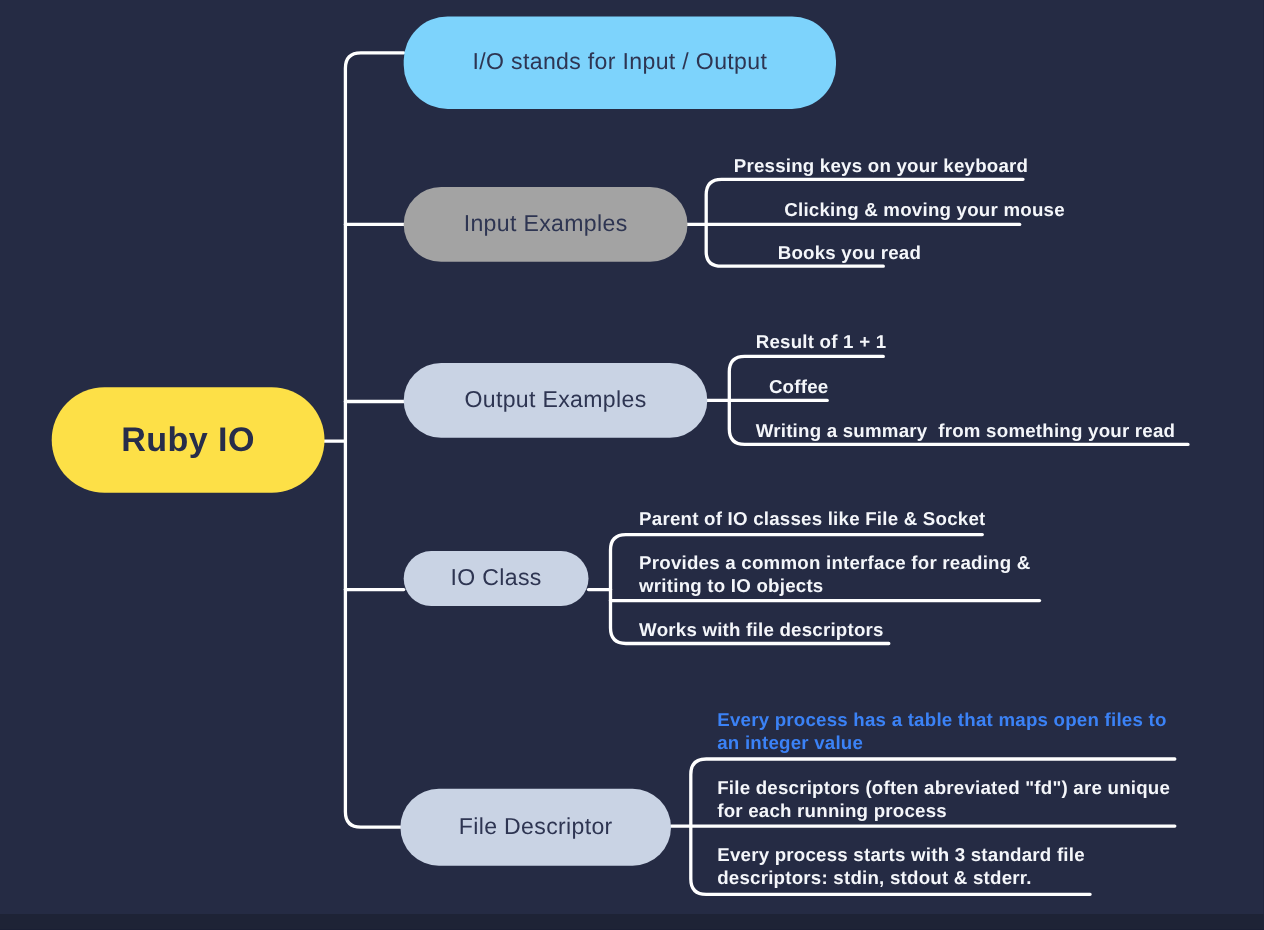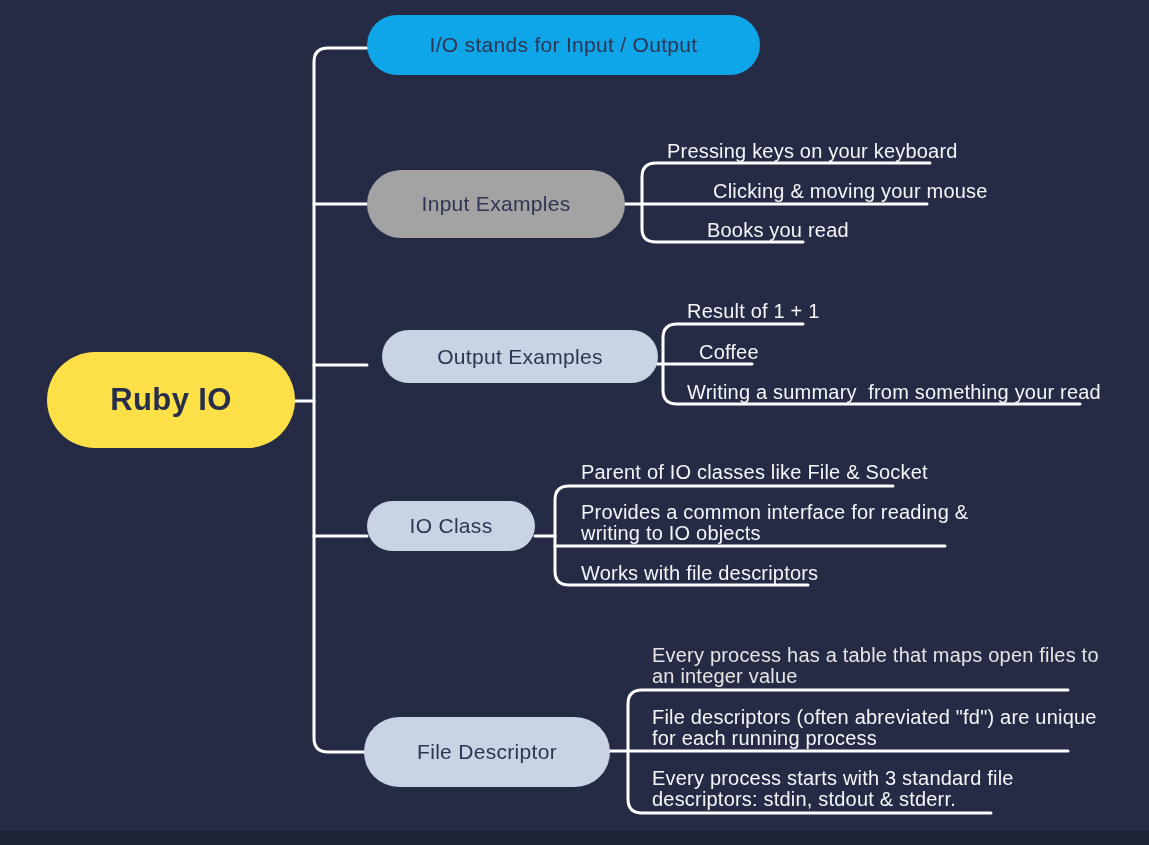--- a/index.html
+++ b/index.html
@@ -18,22 +18,22 @@
     position:absolute;display:flex;align-items:center;justify-content:center;
     background:#c9d3e4;color:#2e3552;border-radius:40px;
     font-size:21px;letter-spacing:.3px;white-space:nowrap;cursor:default;
     box-sizing:border-box;
   }
   .node.root{
     background:#e9ecf4;color:#272d4a;font-weight:bold;font-size:31px;
     letter-spacing:.4px;border-radius:48px;
   }
   .leaf{
-    position:absolute;color:#f4f6fa;font-size:20px;line-height:20.5px;
-    letter-spacing:.2px;white-space:pre-wrap;cursor:default;
+    position:absolute;color:#f4f6fa;font-size:17px;line-height:20.5px;
+    letter-spacing:.2px;white-space:pre-wrap;cursor:default;font-weight:bold;
   }
 </style>
 </head>
 <body>
 
 <div class="canvas" style="background: rgb(37, 43, 68);">
 
   <svg class="connectors" width="1149" height="845" viewBox="0 0 1149 845">
 
     <path d="M 367 48 H 328 Q 314 48 314 62 V 738 Q 314 752 328 752 H 364" style="stroke: rgb(255, 255, 255);"></path>
@@ -51,44 +51,44 @@
     <path d="M 535 536 H 555" style="stroke: rgb(255, 255, 255);"></path>
     <path d="M 555 546 H 945" style="stroke: rgb(255, 255, 255);"></path>
     <path d="M 893 486 H 569 Q 555 486 555 500 V 571 Q 555 585 569 585 H 808" style="stroke: rgb(255, 255, 255);"></path>
 
     <path d="M 610 751 H 1068" style="stroke: rgb(255, 255, 255);"></path>
     <path d="M 1068 690 H 642 Q 628 690 628 704 V 799 Q 628 813 642 813 H 991" style="stroke: rgb(255, 255, 255);"></path>
   </svg>
 
   <div class="node root" style="left: 47px; top: 352px; width: 248px; height: 96px; background: #fde047;">Ruby IO</div>
 
-  <div class="node" style="left: 367px; top: 15px; width: 393px; height: 60px; background: #0ea5e9; color: rgb(46, 53, 82);">I/O stands for Input / Output</div>
+  <div class="node" style="left: 367px; top: 15px; width: 393px; height: 84px; background: #7dd3fc; color: rgb(46, 53, 82);">I/O stands for Input / Output</div>
 
   <div class="node" style="left: 367px; top: 170px; width: 258px; height: 68px; background: #a3a3a3; color: rgb(46, 53, 82);">Input Examples</div>
 
-  <div class="node" style="left: 382px; top: 330px; width: 276px; height: 53px; background: rgb(201, 211, 228); color: rgb(46, 53, 82); text-align: right;">Output Examples</div>
+  <div class="node" style="left: 367px; top: 330px; width: 276px; height: 68px; background: rgb(201, 211, 228); color: rgb(46, 53, 82); text-align: right;">Output Examples</div>
 
   <div class="node" style="left: 367px; top: 501px; width: 168px; height: 50px; background: rgb(201, 211, 228); color: rgb(46, 53, 82);">IO Class</div>
 
   <div class="node" style="left: 364px; top: 717px; width: 246px; height: 70px; background: rgb(201, 211, 228); color: rgb(46, 53, 82);">File Descriptor</div>
 
   <div class="leaf" style="left: 667px; top: 141px; color: rgb(244, 246, 250);">Pressing keys on your keyboard</div>
   <div class="leaf" style="left: 667px; top: 181px; color: rgb(244, 246, 250); margin-left: 46px;">Clicking &amp; moving your mouse</div>
   <div class="leaf" style="left: 667px; top: 220px; color: rgb(244, 246, 250); margin-left: 40px;">Books you read</div>
 
   <div class="leaf" style="left: 687px; top: 301px; color: rgb(244, 246, 250);">Result of 1 + 1</div>
   <div class="leaf" style="left: 687px; top: 342px; color: rgb(244, 246, 250); margin-left: 12px;">Coffee</div>
   <div class="leaf" style="left: 687px; top: 382px; color: rgb(244, 246, 250);">Writing a summary  from something your read</div>
 
   <div class="leaf" style="left: 581px; top: 462px; color: rgb(244, 246, 250);">Parent of IO classes like File &amp; Socket</div>
   <div class="leaf" style="left: 581px; top: 502px; color: rgb(244, 246, 250);">Provides a common interface for reading &amp;
 writing to IO objects</div>
   <div class="leaf" style="left: 581px; top: 563px; color: rgb(244, 246, 250);">Works with file descriptors</div>
 
-  <div class="leaf" style="left: 652px; top: 645px; color: #e5e5e5;">Every process has a table that maps open files to
+  <div class="leaf" style="left: 652px; top: 645px; color: #3b82f6;">Every process has a table that maps open files to
 an integer value</div>
   <div class="leaf" style="left: 652px; top: 707px; color: rgb(244, 246, 250);">File descriptors (often abreviated "fd") are unique
 for each running process</div>
   <div class="leaf" style="left: 652px; top: 768px; color: rgb(244, 246, 250);">Every process starts with 3 standard file
 descriptors: stdin, stdout &amp; stderr.</div>
 
   <div class="bottom-strip"></div>
 </div>
 
 </body></html>

